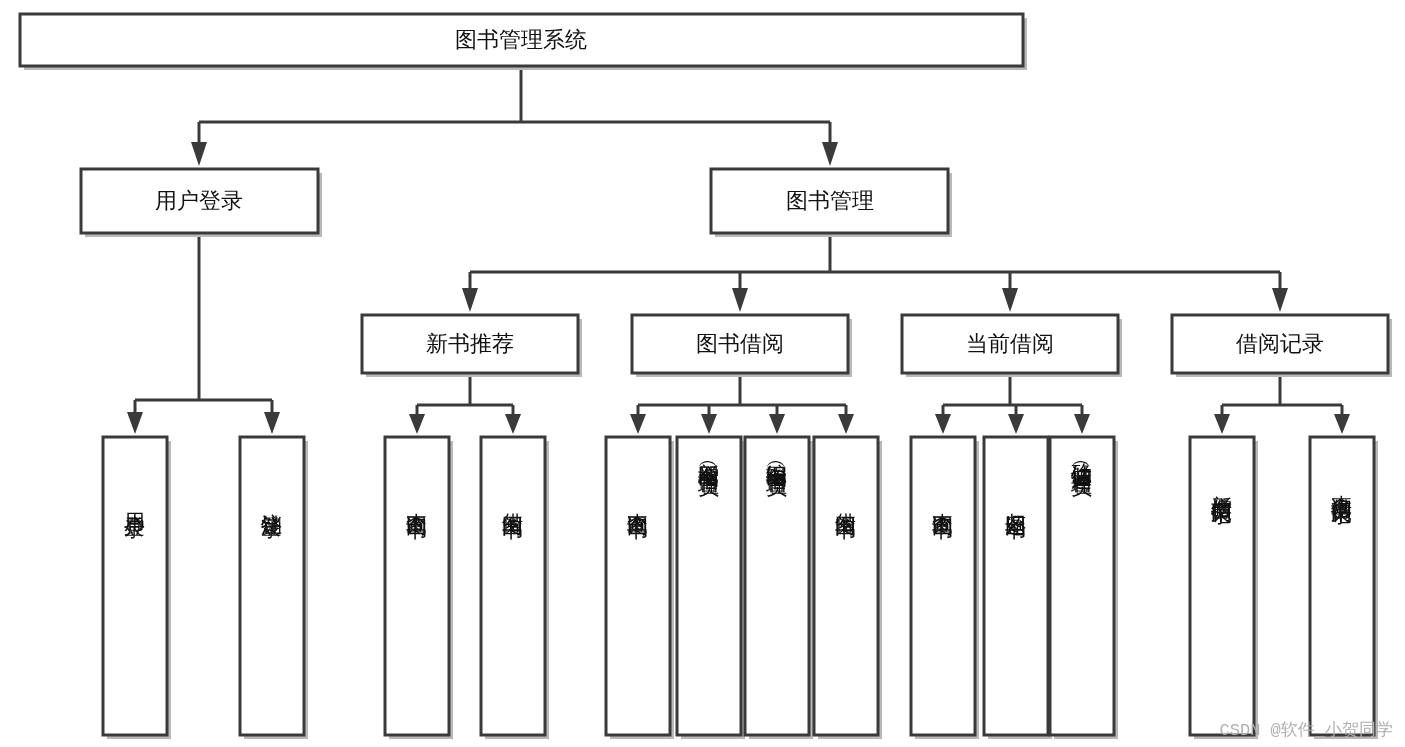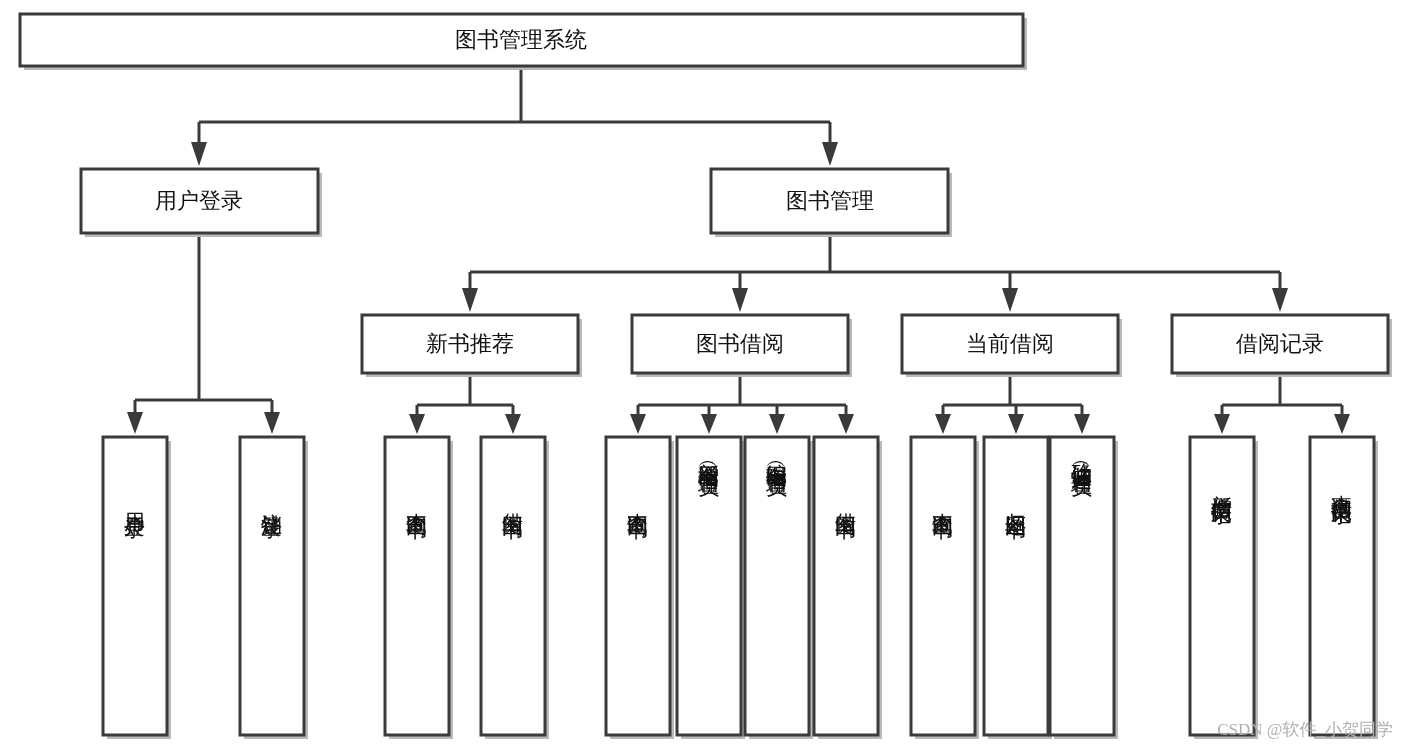--- a/index.html
+++ b/index.html
@@ -54,21 +54,21 @@
     font-size: 21px;
     fill: #111111;
     writing-mode: vertical-rl;
     text-orientation: upright;
     letter-spacing: 2px;
   }
   .watermark-text {
     position: absolute;
     right: 12px;
     bottom: 6px;
-    font-family: Liberation Serif, serif;
+    font-family: Liberation Mono, monospace;
     font-size: 17px;
     color: #b0b0b0;
     white-space: nowrap;
     pointer-events: none;
     margin-top: 28px;
   }
 </style>
 </head>
 <body>
 

